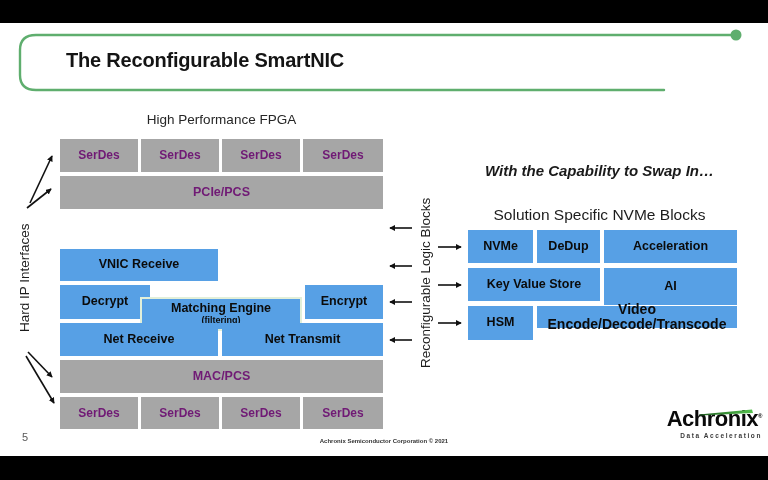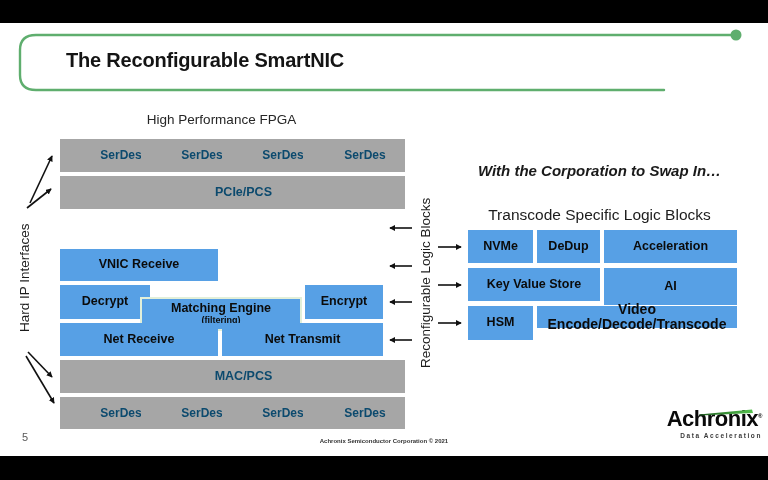--- a/index.html
+++ b/index.html
@@ -17,21 +17,21 @@
   }
   #fpga-heading{
     position:absolute;left:60px;top:112px;width:323px;text-align:center;
     font-size:13.5px;color:#262626;
   }
   .blk{
     position:absolute;display:flex;flex-direction:column;align-items:center;
     justify-content:center;text-align:center;line-height:1.05;
   }
   .blue{background:#57A0E5;color:#0b0b0b;font-weight:bold;font-size:12.5px;}
-  .gray{background:#A6A6A6;color:#0c4a6e;font-weight:bold;font-size:12px;padding-left:22px;}
+  .gray{background:#A6A6A6;color:#701a75;font-weight:bold;font-size:12px;}
   .me-border{box-shadow:0 0 0 2px #E2EFD9 inset;margin-top:12px;}
   .sub{font-size:9px;font-weight:bold;margin-top:1px;}
   .vlabel{
     position:absolute;writing-mode:vertical-rl;transform:rotate(180deg);
     font-size:13.5px;color:#1c1c1c;text-align:center;white-space:nowrap;
   }
   #hard-ip-label{left:17px;top:205px;height:145px;}
   #reconfig-label{left:418px;top:176px;height:214px;}
   #swap-caption{
     position:absolute;left:452px;top:162px;width:295px;text-align:center;
@@ -126,22 +126,22 @@
   <div class="blk blue" style="left:60px;top:323px;width:158px;height:33px">Net Receive</div>
   <div class="blk blue" style="left:222px;top:323px;width:161px;height:33px">Net Transmit</div>
 
   <div class="blk gray" style="left:60px;top:360px;width:323px;height:33px;font-size:12.5px">MAC/PCS</div>
 
   <div class="blk gray" style="left:60px;top:397px;width:78px;height:32px">SerDes</div>
   <div class="blk gray" style="left:141px;top:397px;width:78px;height:32px">SerDes</div>
   <div class="blk gray" style="left:222px;top:397px;width:78px;height:32px">SerDes</div>
   <div class="blk gray" style="left:303px;top:397px;width:80px;height:32px">SerDes</div>
 
-  <div id="swap-caption">With the Corporation to Swap In…</div>
-  <div id="solution-heading">Transcode Specific Logic Blocks</div>
+  <div id="swap-caption">With the Capability to Swap In…</div>
+  <div id="solution-heading">Solution Specific NVMe Blocks</div>
 
   <div class="blk blue" style="left:468px;top:230px;width:65px;height:33px">NVMe</div>
   <div class="blk blue" style="left:537px;top:230px;width:63px;height:33px">DeDup</div>
   <div class="blk blue" style="left:604px;top:230px;width:133px;height:33px">Acceleration</div>
 
   <div class="blk blue" style="left:468px;top:268px;width:132px;height:33px">Key Value Store</div>
   <div class="blk blue" style="left:604px;top:268px;width:133px;height:37px">AI</div>
 
   <div class="blk blue" style="left:468px;top:306px;width:65px;height:34px">HSM</div>
   <div class="blk blue" style="left:537px;top:306px;width:200px;height:22px;font-size:14px">

